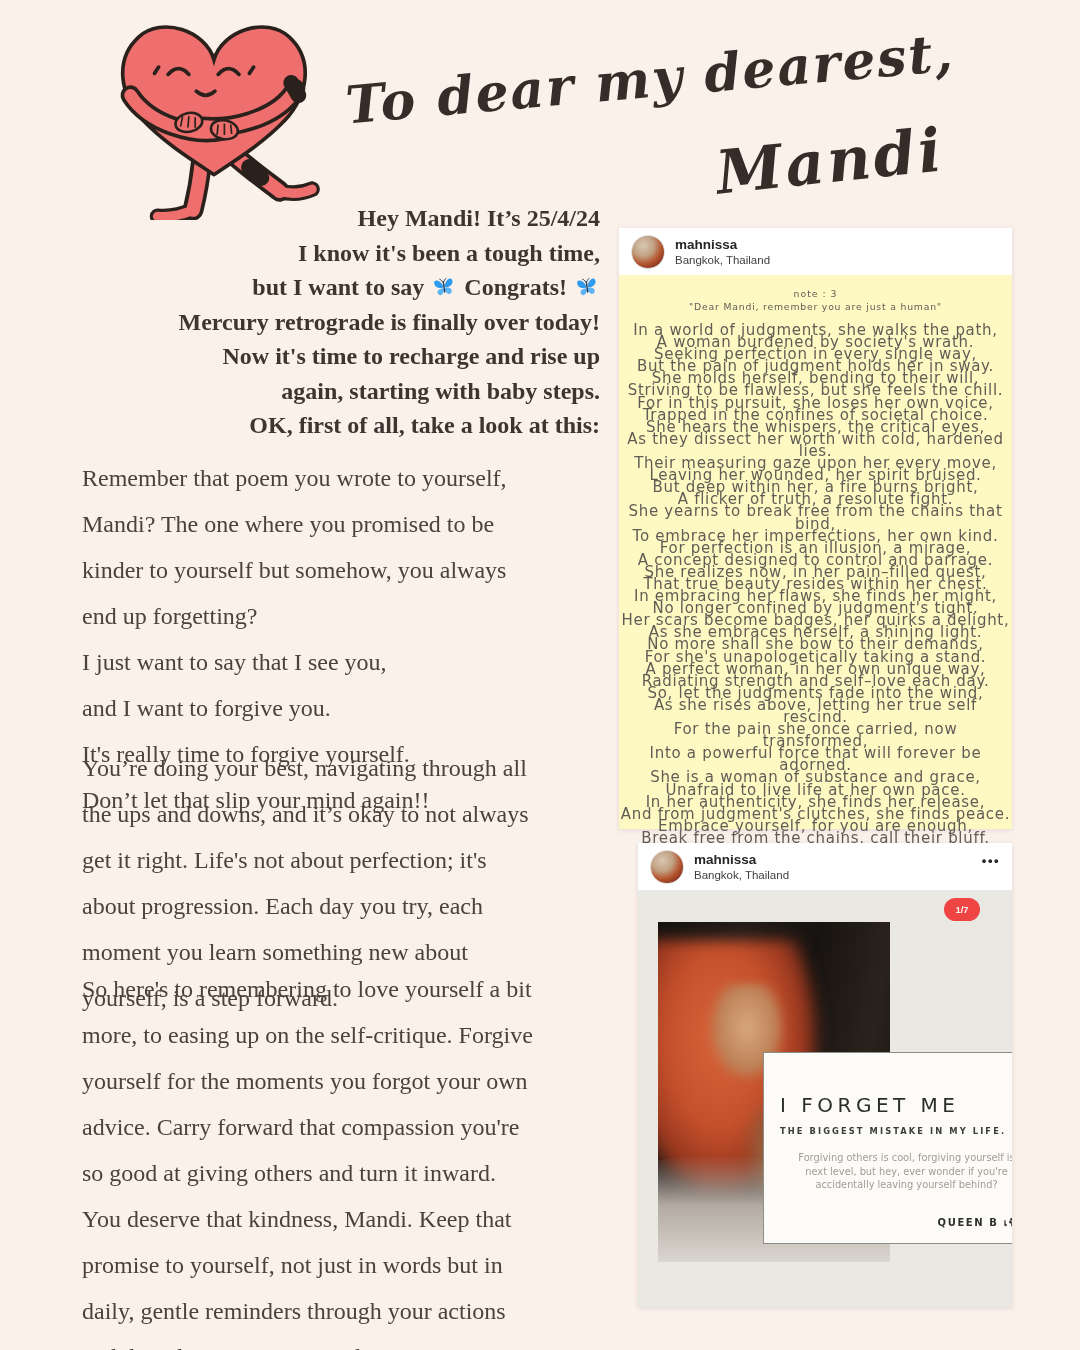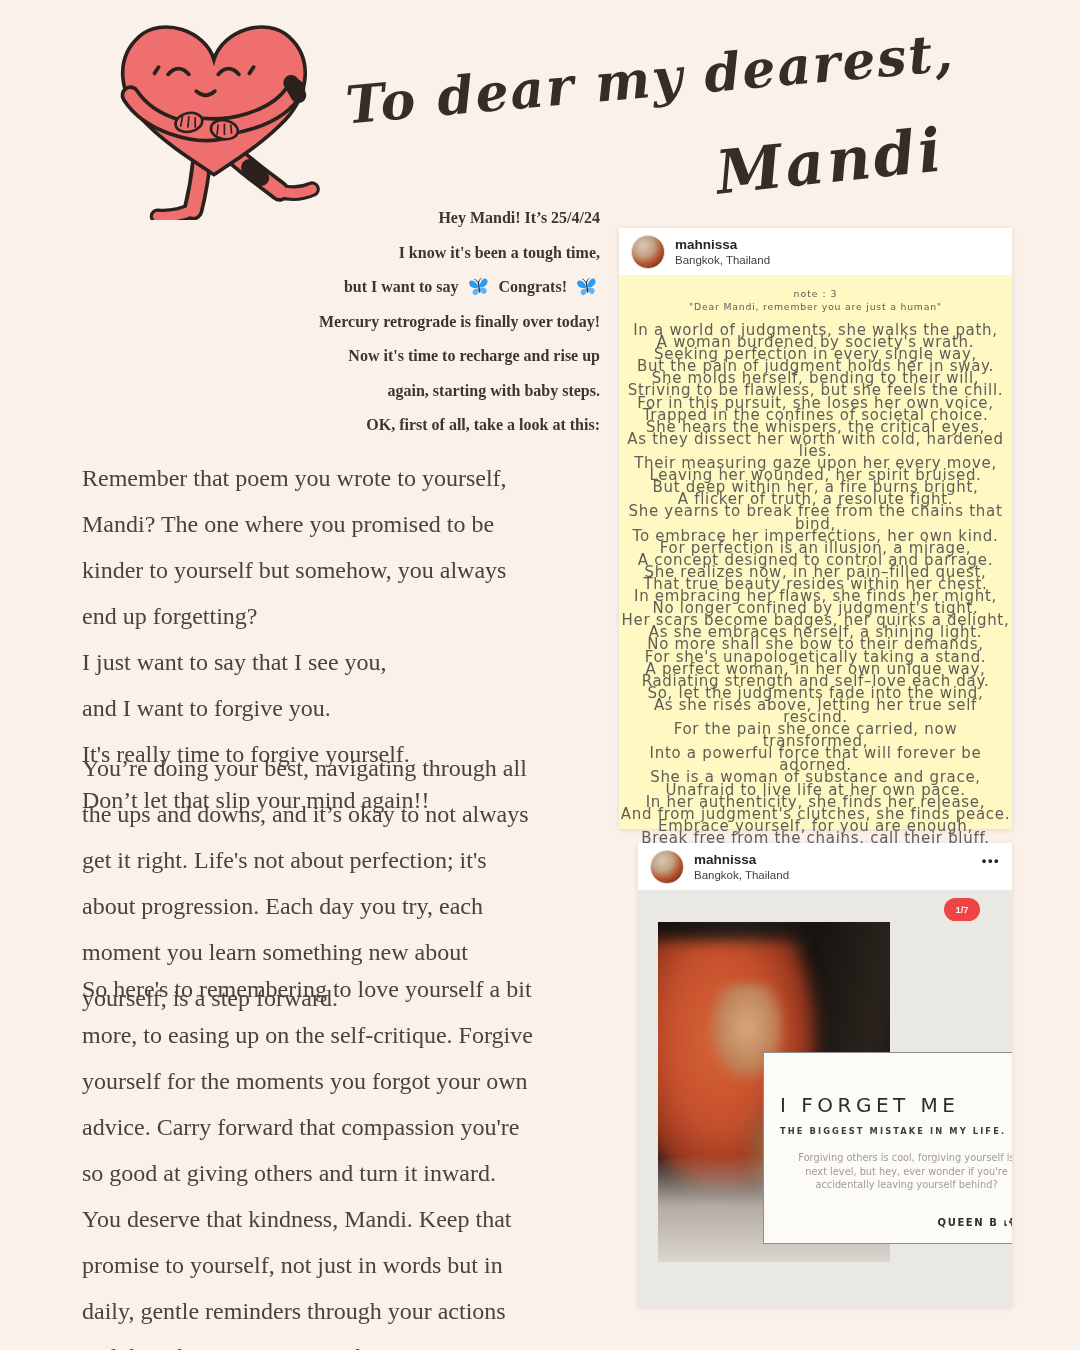--- a/index.html
+++ b/index.html
@@ -8,21 +8,21 @@
 
   
   .heart-figure{position:absolute;left:95px;top:5px;}
 
   
   .script{position:absolute;color:#362d29;font-family:"DejaVu Serif",serif;font-style:italic;font-weight:700;text-align:center;}
   .script1{left:340px;top:48px;width:620px;font-size:52px;letter-spacing:2px;transform:rotate(-5deg);}
   .script2{left:700px;top:126px;width:260px;font-size:60px;letter-spacing:3px;transform:rotate(-6deg);}
 
   
-  .intro{position:absolute;left:70px;top:201px;width:530px;text-align:right;font-weight:700;font-size:16px;line-height:34.5px;color:#3e3530;}
+  .intro{position:absolute;left:70px;top:201px;width:530px;text-align:right;font-weight:700;font-size:24px;line-height:34.5px;color:#3e3530;}
   .intro .line3{display:flex;justify-content:flex-end;align-items:center;gap:7px;height:34.5px;}
   .butterfly{flex:0 0 auto;transform:rotate(-8deg);margin:0 1px;}
 
   
   .para{position:absolute;left:82px;width:540px;font-size:24px;line-height:46px;color:#4c423c;white-space:pre-line;}
   .p1{top:455px;}
   .p2{top:745px;}
   .p3{top:966px;}
 
   

